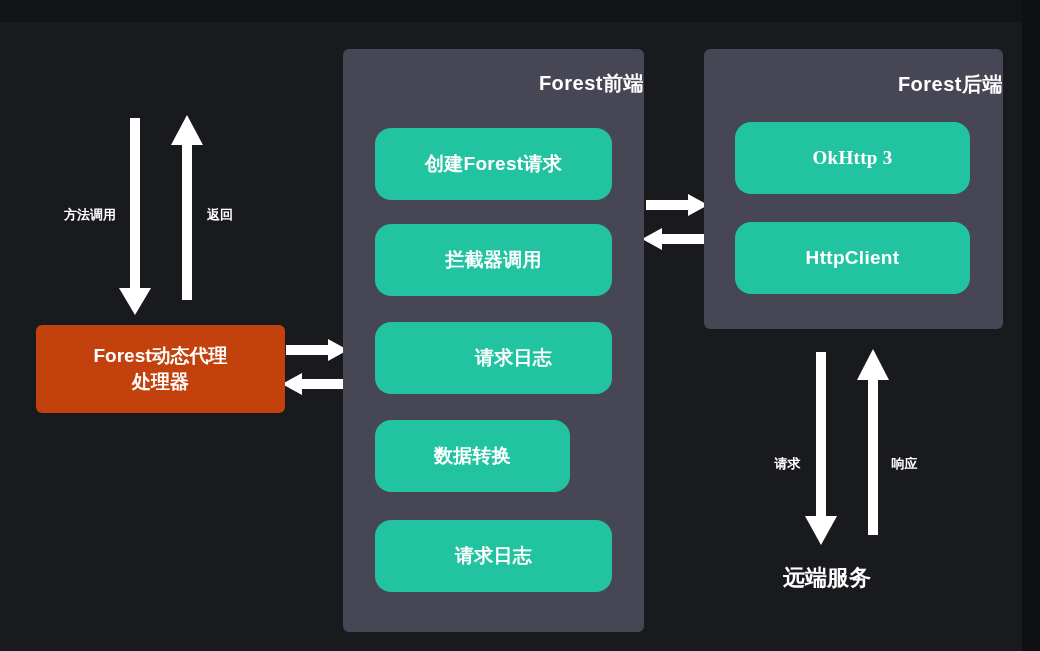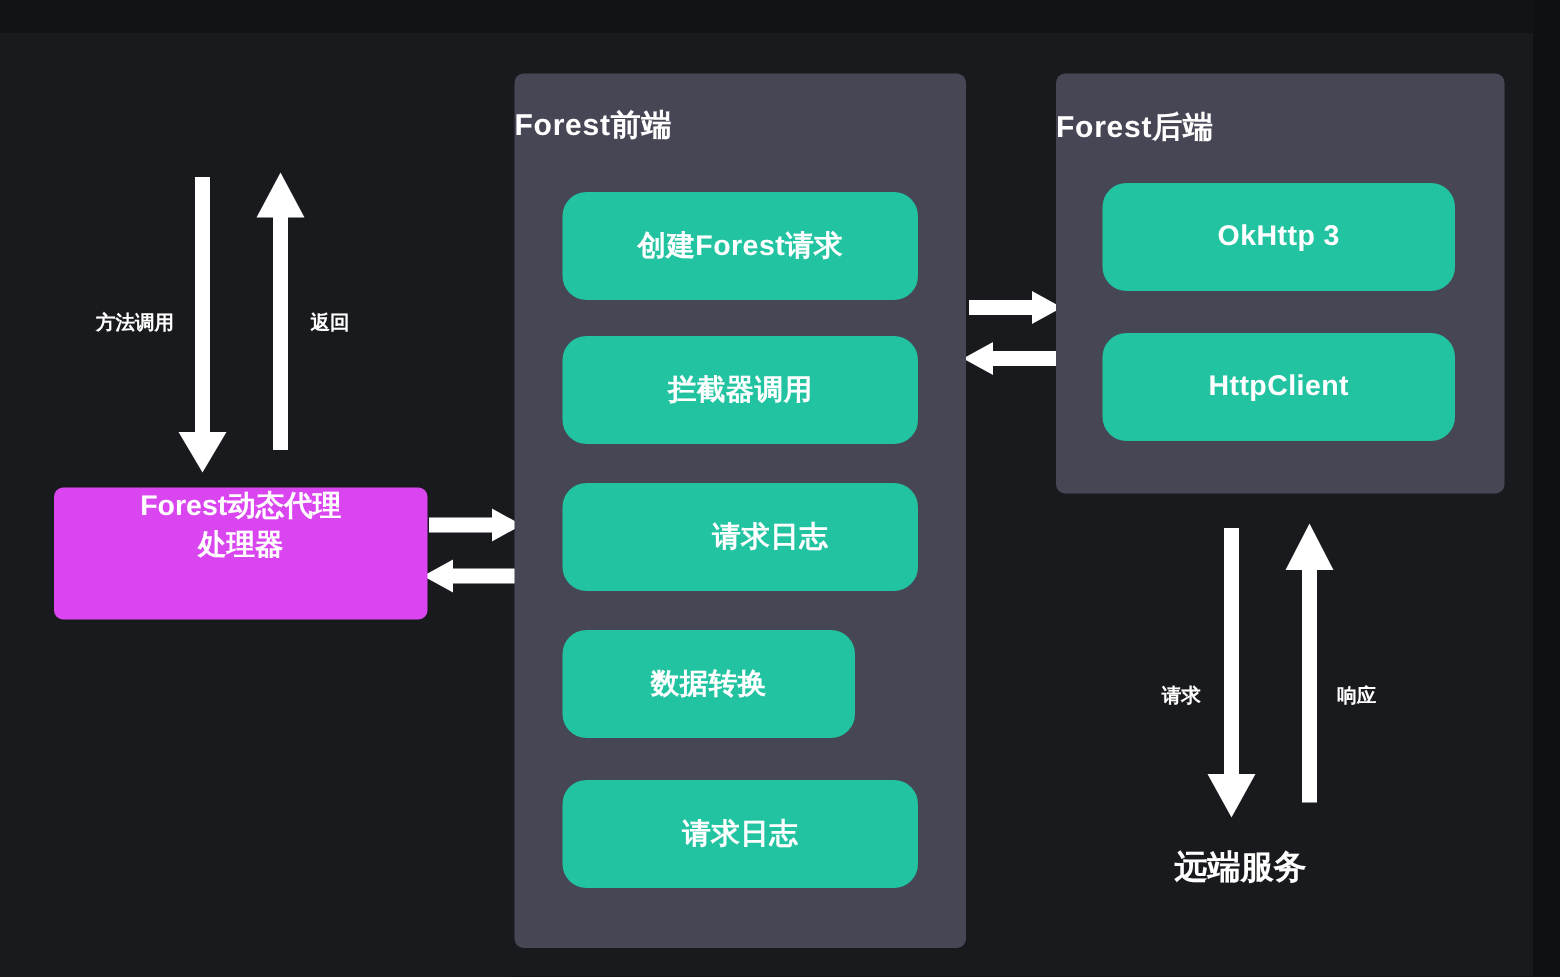--- a/index.html
+++ b/index.html
@@ -43,21 +43,21 @@
   .panel {
     position: absolute;
     background: #474655;
     border-radius: 6px;
     box-sizing: border-box;
   }
   .panel-title {
     position: absolute;
     left: 0;
     width: 100%;
-    text-align: left;
+    text-align: right;
     color: #ffffff;
     font-size: 20px;
     font-weight: bold;
     letter-spacing: .5px;
   }
 
   
   .gbox {
     position: absolute;
     background: #22c3a0;
@@ -68,27 +68,27 @@
     display: flex;
     align-items: center;
     justify-content: center;
     box-sizing: border-box;
     letter-spacing: .3px;
   }
 
   
   .nodebox {
     position: absolute;
-    background: #d946ef;
+    background: #c2410c;
     border-radius: 6px;
     color: #ffffff;
     font-size: 19px;
     font-weight: bold;
     display: flex;
-    align-items: flex-start;
+    align-items: center;
     justify-content: center;
     text-align: center;
     line-height: 1.35;
     box-sizing: border-box;
   }
 
   
   .caption {
     position: absolute;
     color: #ffffff;
@@ -178,21 +178,21 @@
   <div class="gbox" style="left:375px; top:128px; width:237px; height:72px;">创建Forest请求</div>
   <div class="gbox" style="left:375px; top:224px; width:237px; height:72px;">拦截器调用</div>
   <div class="gbox" style="left:375px; top:322px; width:237px; height:72px;padding-left:40px;">请求日志</div>
   <div class="gbox" style="left:375px; top:420px; width:195px; height:72px;">数据转换</div>
   <div class="gbox" style="left:375px; top:520px; width:237px; height:72px;">请求日志</div>
 
   <div class="panel" style="left:704px; top:49px; width:299px; height:280px;">
     <div class="panel-title" style="top:22px;">Forest后端</div>
   </div>
 
-  <div class="gbox" style="left:735px; top:122px; width:235px; height:72px;">OkHttp 3</div>
+  <div class="gbox" style="left:735px; top:122px; width:235px; height:72px;font-family:Liberation Serif, serif;">OkHttp 3</div>
   <div class="gbox" style="left:735px; top:222px; width:235px; height:72px;">HttpClient</div>
 
   <div class="caption small" style="left:755px; top:455px; width:65px;">请求</div>
 
   <div class="caption small" style="left:872px; top:455px; width:65px;">响应</div>
 
   <div class="caption big" style="left:727px; top:563px; width:200px;">远端服务</div>
 
 </div>
 

